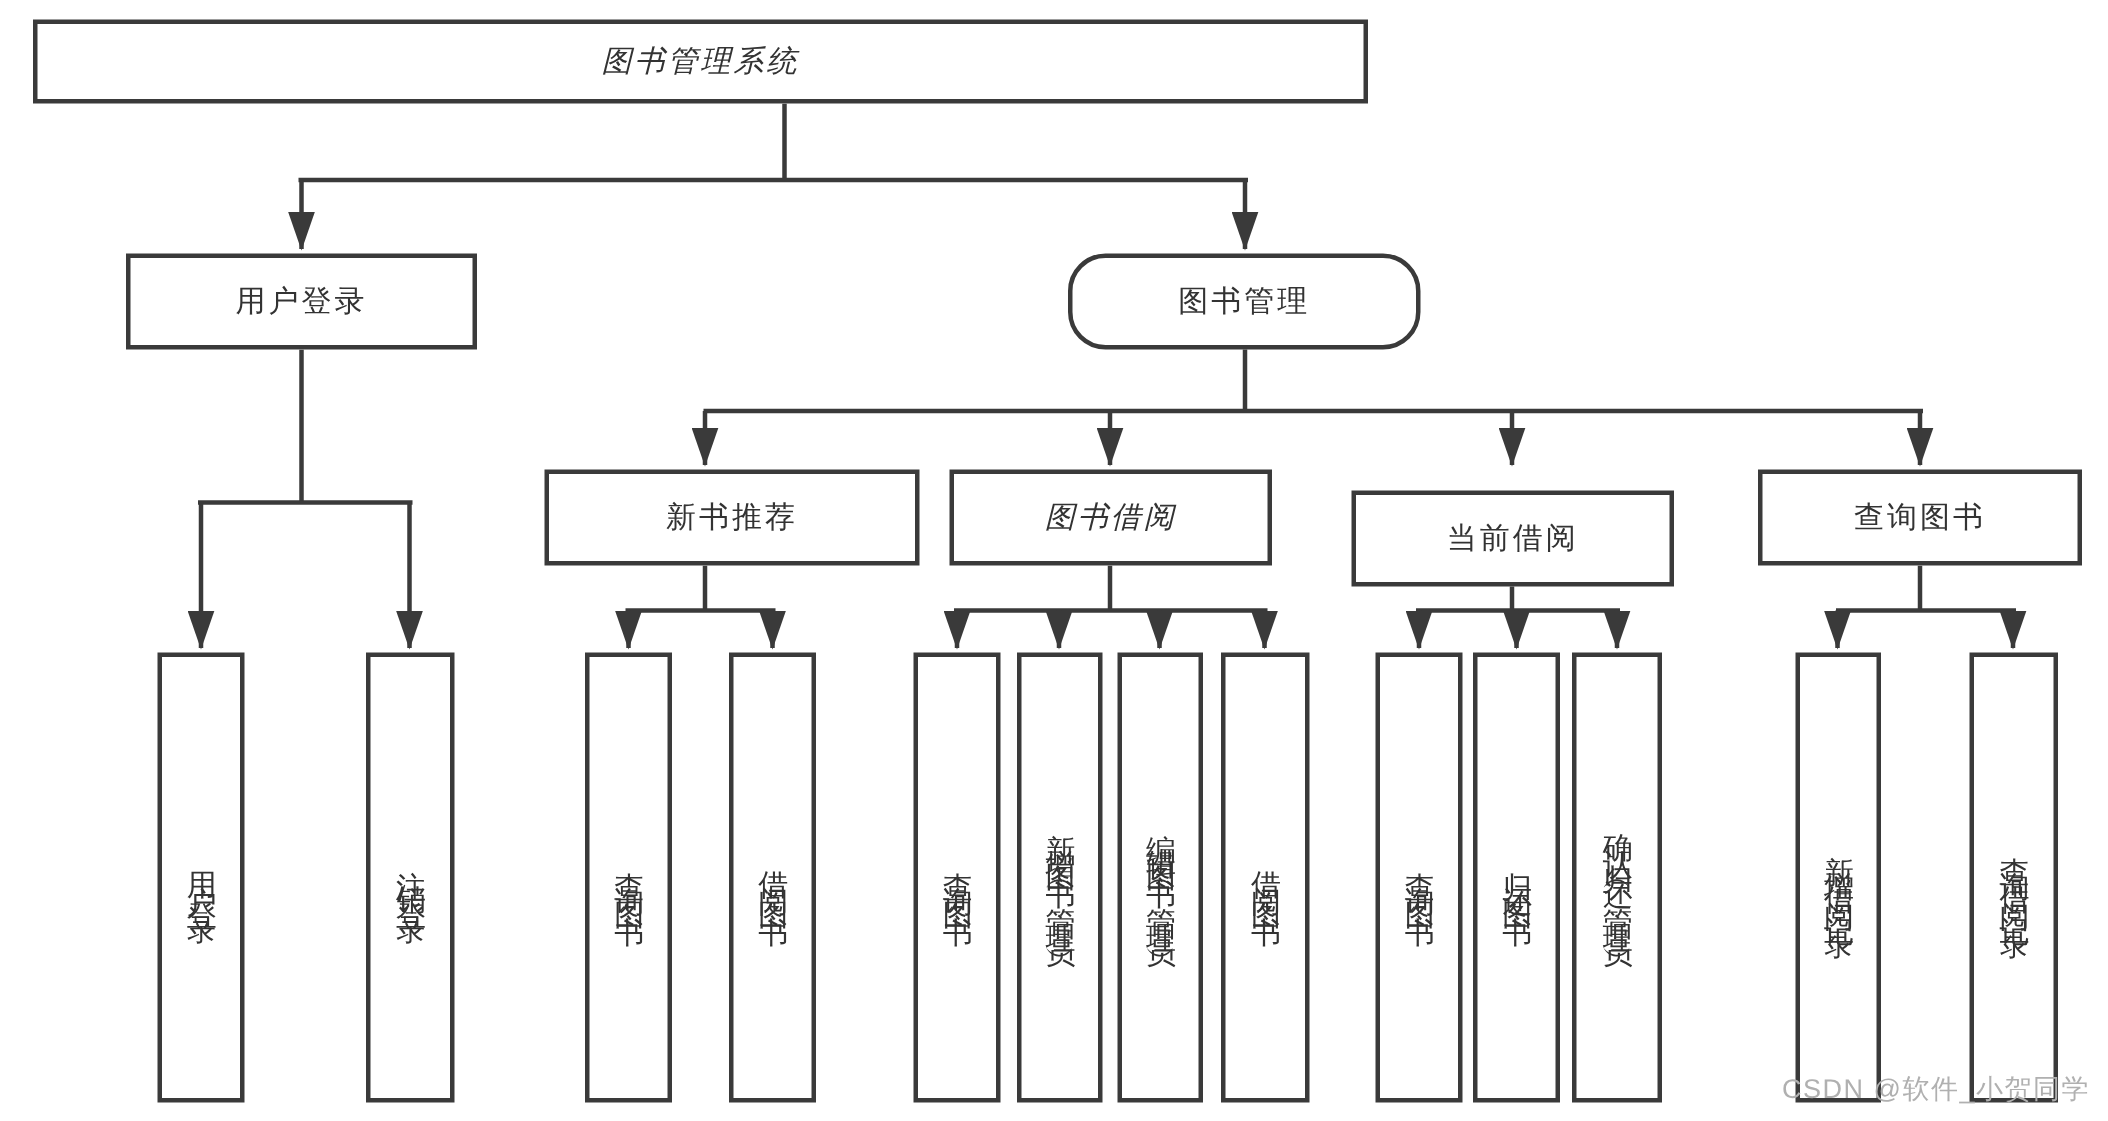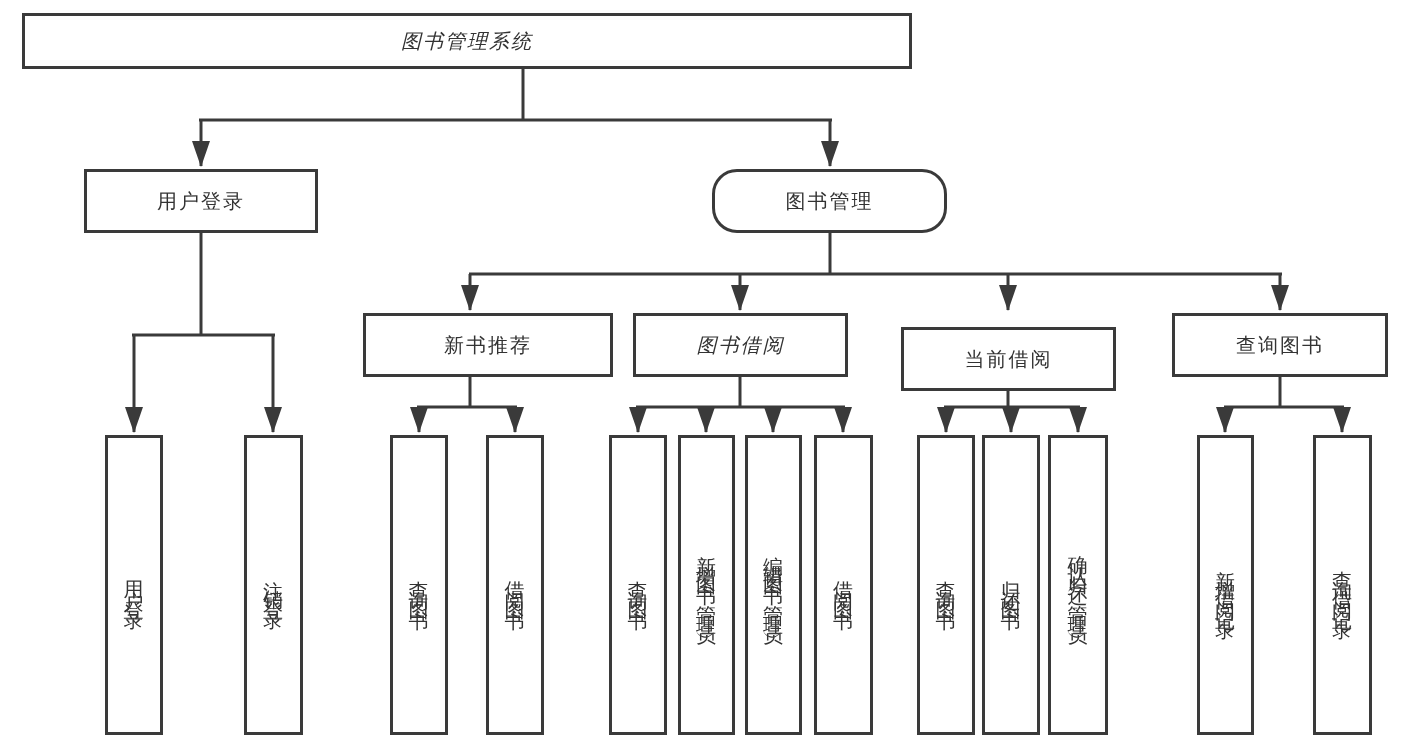--- a/index.html
+++ b/index.html
@@ -126,14 +126,15 @@
   <div class="node vbox" style="left:745px;top:435px;width:57px;height:300px;">编辑图书（管理员）</div>
   <div class="node vbox" style="left:814px;top:435px;width:59px;height:300px;">借阅图书</div>
 
   <div class="node vbox" style="left:917px;top:435px;width:58px;height:300px;">查询图书</div>
   <div class="node vbox" style="left:982px;top:435px;width:58px;height:300px;">归还图书</div>
   <div class="node vbox" style="left:1048px;top:435px;width:60px;height:300px;">确认归还（管理员）</div>
 
   <div class="node vbox" style="left:1197px;top:435px;width:57px;height:300px;">新增借阅记录</div>
   <div class="node vbox" style="left:1313px;top:435px;width:59px;height:300px;">查询借阅记录</div>
 
+  <div class="watermark">CSDN @软件_小贺同学</div>
 
 </div>
 
 </body></html>

